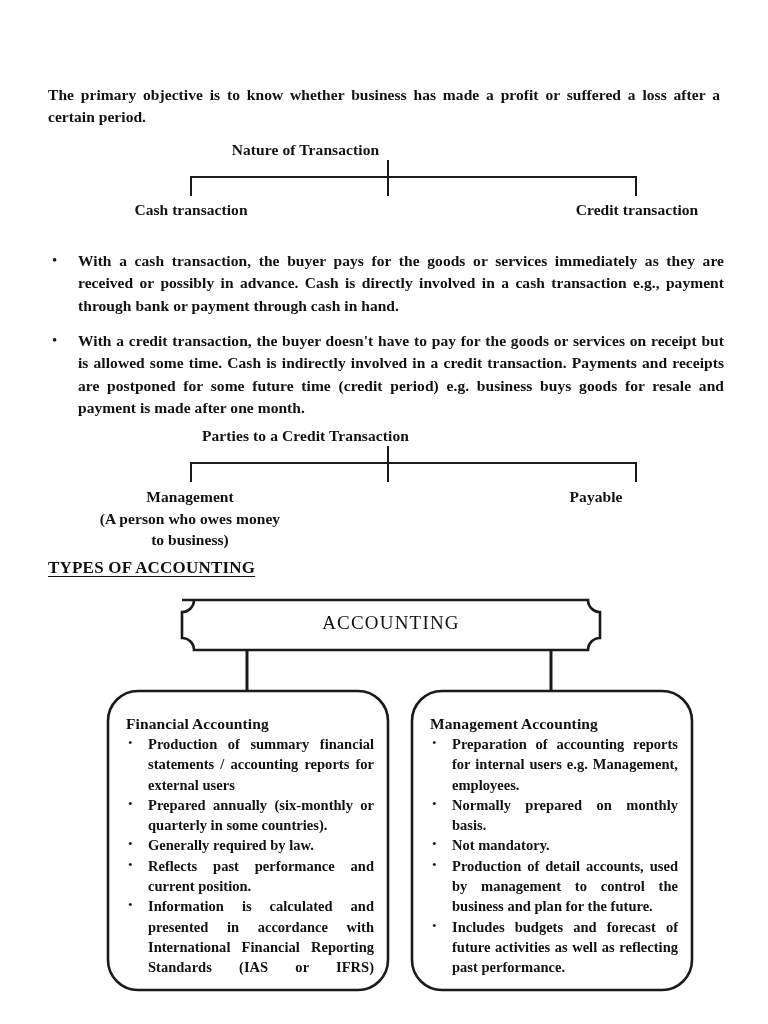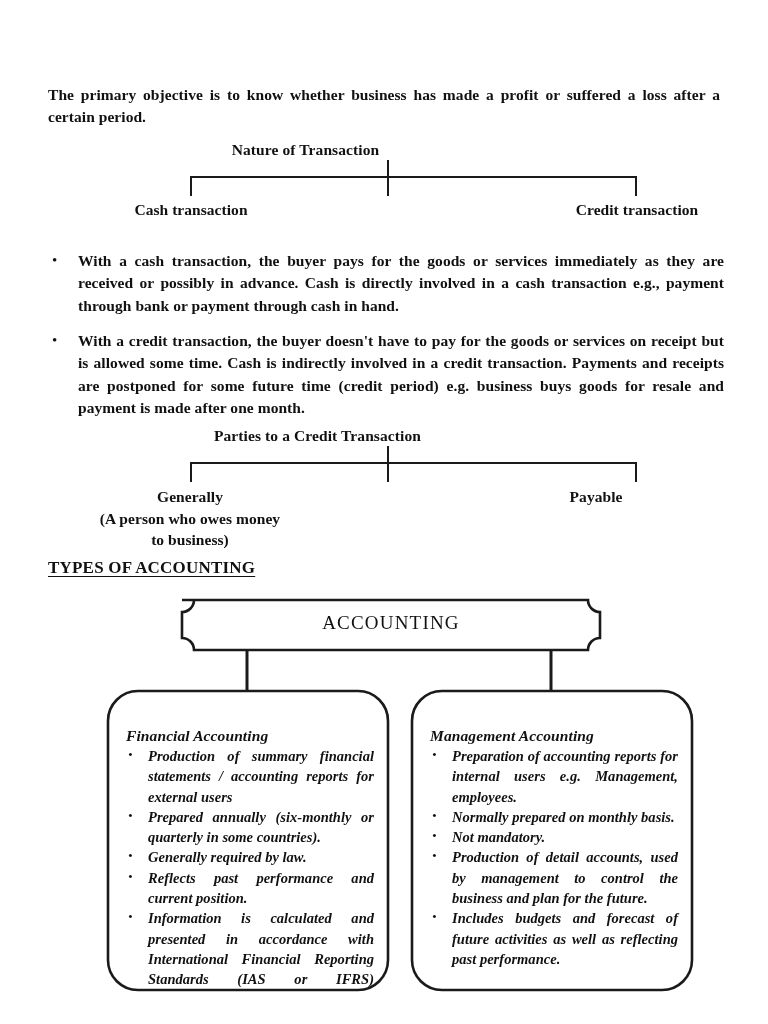--- a/index.html
+++ b/index.html
@@ -126,22 +126,21 @@
     width: 418px;
     text-align: center;
     font-size: 19px;
     letter-spacing: 1.2px;
     font-family: "Liberation Serif", "DejaVu Serif", serif;
   }
 
   .type-box {
     position: absolute;
     box-sizing: border-box;
-    padding: 36px 14px 10px 18px;
-    font-style: italic;
+    padding: 24px 14px 10px 18px;
   }
   .type-box-title {
     font-size: 15.5px;
     font-weight: bold;
     letter-spacing: 0.1px;
     margin-bottom: 1px;
   }
   .box-bullet-row {
     display: flex;
     align-items: flex-start;
@@ -205,31 +204,31 @@
   </div>
 
   <div class="bullet-block" style="top:330px;">
     <div class="bullet-row">
       <div class="bullet-dot">•</div>
       <div class="bullet-text">With a credit transaction, the buyer doesn't have to pay for the goods or services on receipt but is allowed some time. Cash is indirectly involved in a credit transaction. Payments and receipts are postponed for some future time (credit period) e.g. business buys goods for resale and payment is made after one month.</div>
     </div>
   </div>
 
   <div class="tree">
-    <div class="tree-title" style="top:427px;margin-left:12px;">Parties to a Credit Transaction</div>
+    <div class="tree-title" style="top:427px;">Parties to a Credit Transaction</div>
 
     <svg class="tree-svg" style="top:446px;" width="768" height="40">
       <line x1="388" y1="0" x2="388" y2="36" stroke="#1a1a1a" stroke-width="2"></line>
       <line x1="190" y1="17" x2="637" y2="17" stroke="#1a1a1a" stroke-width="2"></line>
       <line x1="191" y1="17" x2="191" y2="36" stroke="#1a1a1a" stroke-width="2"></line>
       <line x1="636" y1="17" x2="636" y2="36" stroke="#1a1a1a" stroke-width="2"></line>
     </svg>
 
     <div class="tree-leaf" style="left:95px; top:486px; width:190px;">
-      <div>Generally</div>
+      <div>Management</div>
       <div>(A person who owes money to business)</div>
     </div>
 
     <div class="tree-leaf" style="left:487px; top:486px; width:218px;">
       <div>Payable</div>
     </div>
   </div>
 
   <div class="section-title" style="top:558px;">TYPES OF ACCOUNTING</div>
 

